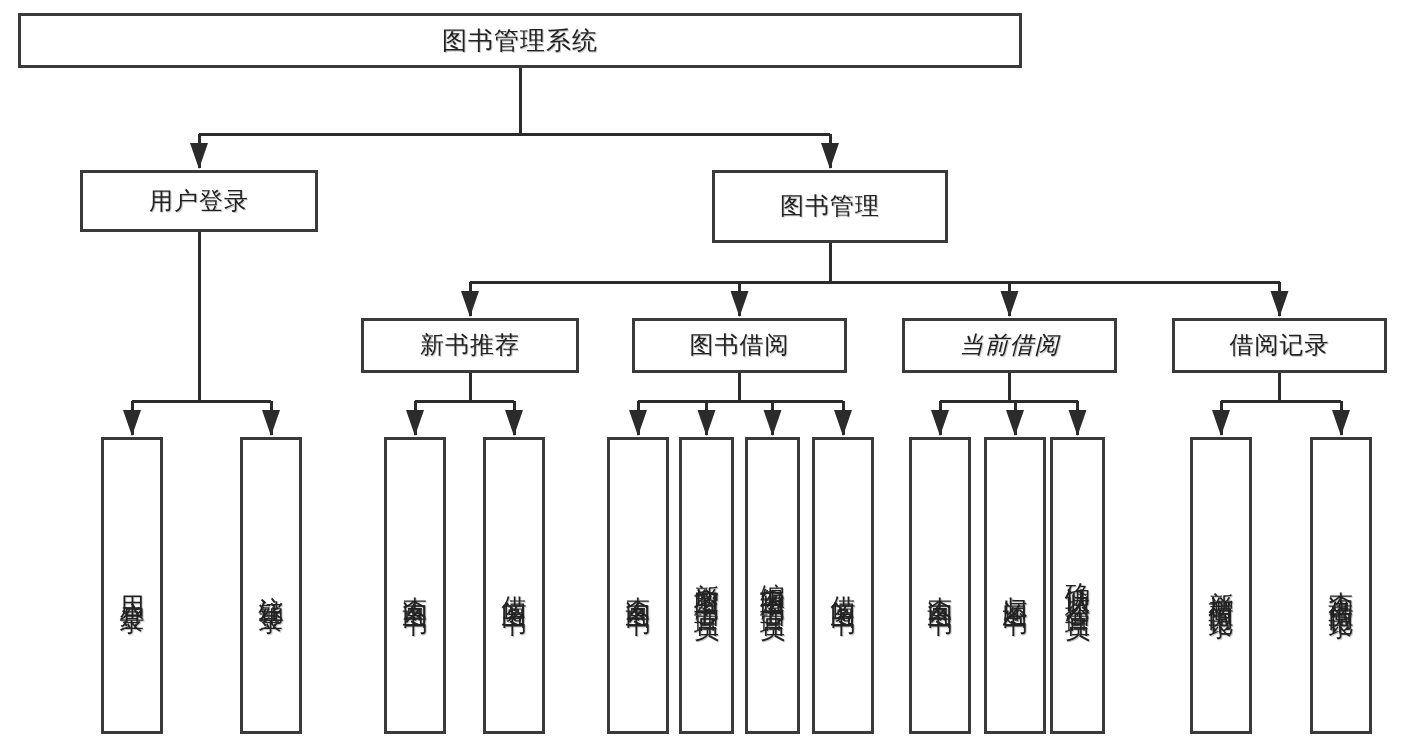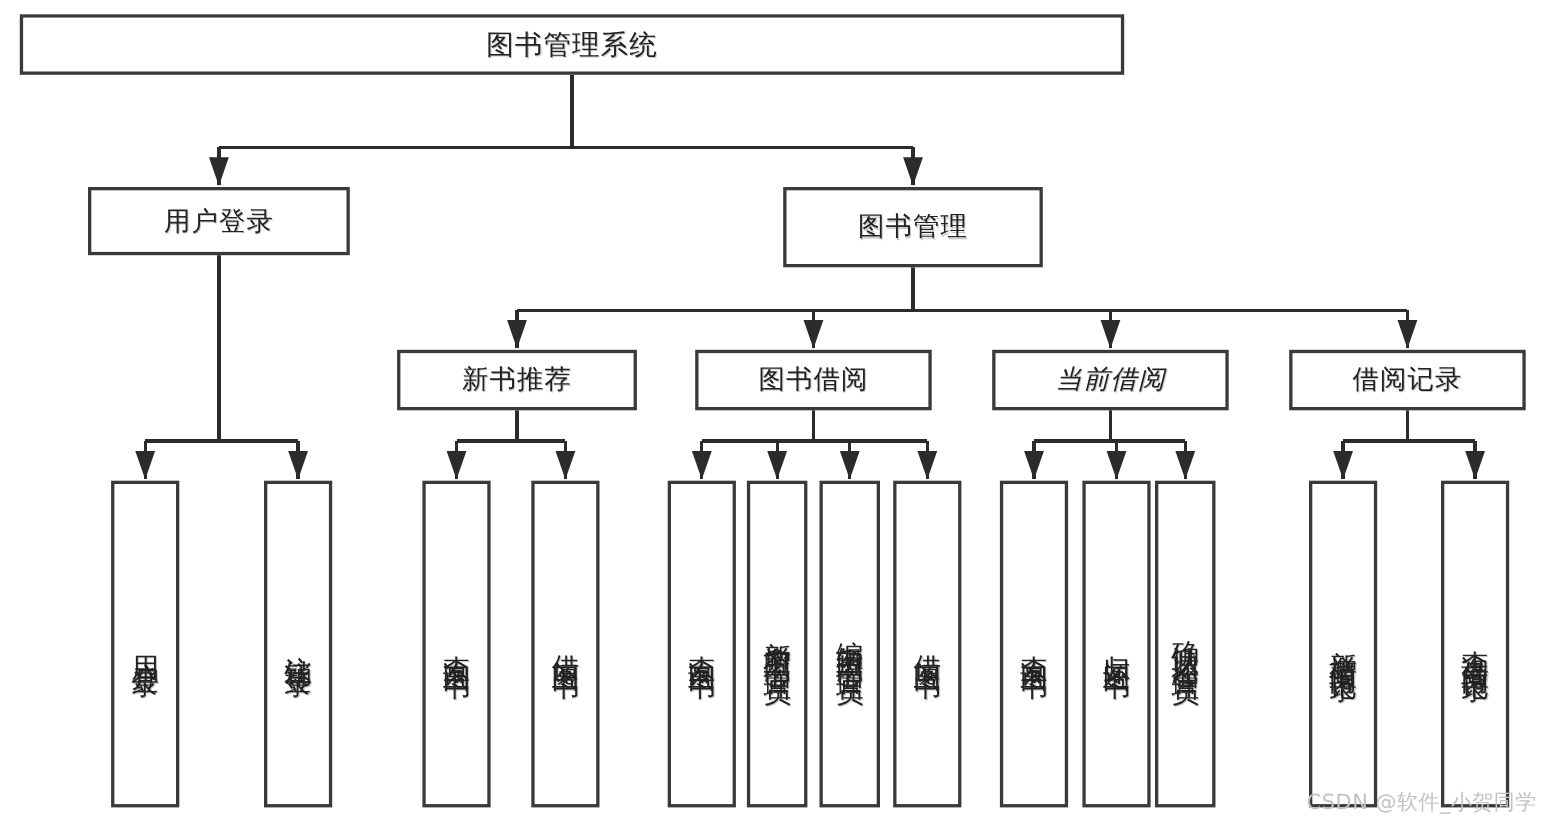--- a/index.html
+++ b/index.html
@@ -182,14 +182,13 @@
       <div class="node v" style="left: 1050px; top: 437px; width: 55px; height: 297px; background: rgb(255, 255, 255); border-color: rgb(58, 58, 58);">
         <span class="lbl" style="color: rgb(34, 34, 34);">确认归还（管理员）</span>
       </div>
       <div class="node v" style="left: 1190px; top: 437px; width: 62px; height: 297px; background: rgb(255, 255, 255); border-color: rgb(58, 58, 58);">
         <span class="lbl" style="color: rgb(34, 34, 34);">新增借阅记录</span>
       </div>
       <div class="node v" style="left: 1310px; top: 437px; width: 62px; height: 297px; background: rgb(255, 255, 255); border-color: rgb(58, 58, 58);">
         <span class="lbl" style="color: rgb(34, 34, 34);">查询借阅记录</span>
       </div>
     </div>
-  <div id="watermark" style="color: rgb(194, 194, 194);">CSDN @软件_小贺同学</div>
 </div>
 
 </body></html>

